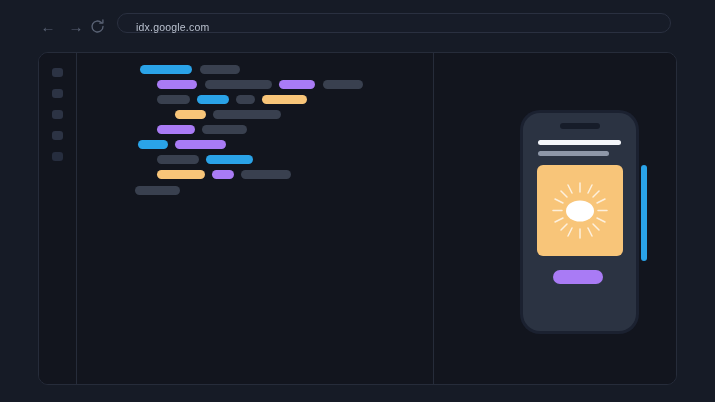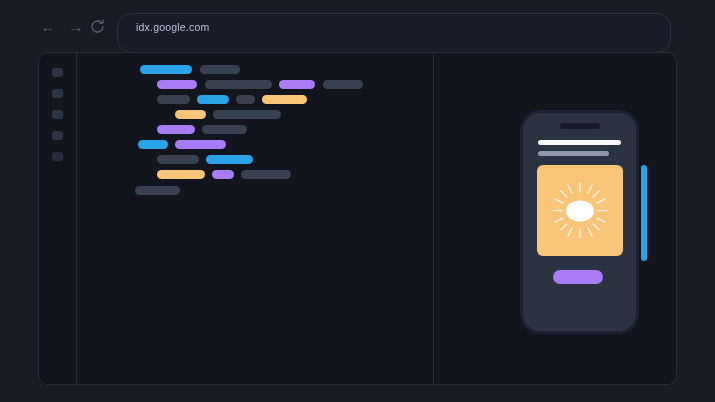--- a/index.html
+++ b/index.html
@@ -39,21 +39,21 @@
   .nav-reload {
     position: absolute;
     left: 89px; top: 18px;
     width: 17px; height: 17px;
   }
   .nav-reload svg { display: block; }
 
   .url-bar {
     position: absolute;
     left: 117px; top: 13px;
-    width: 554px; height: 40px;
+    width: 554px; height: 20px;
     border: 1px solid #2a3040;
     border-radius: 14px;
     background: #171c28;
   }
 
   .url-text {
     position: absolute;
     left: 18px; top: 0;
     height: 26px;
     line-height: 26px;

